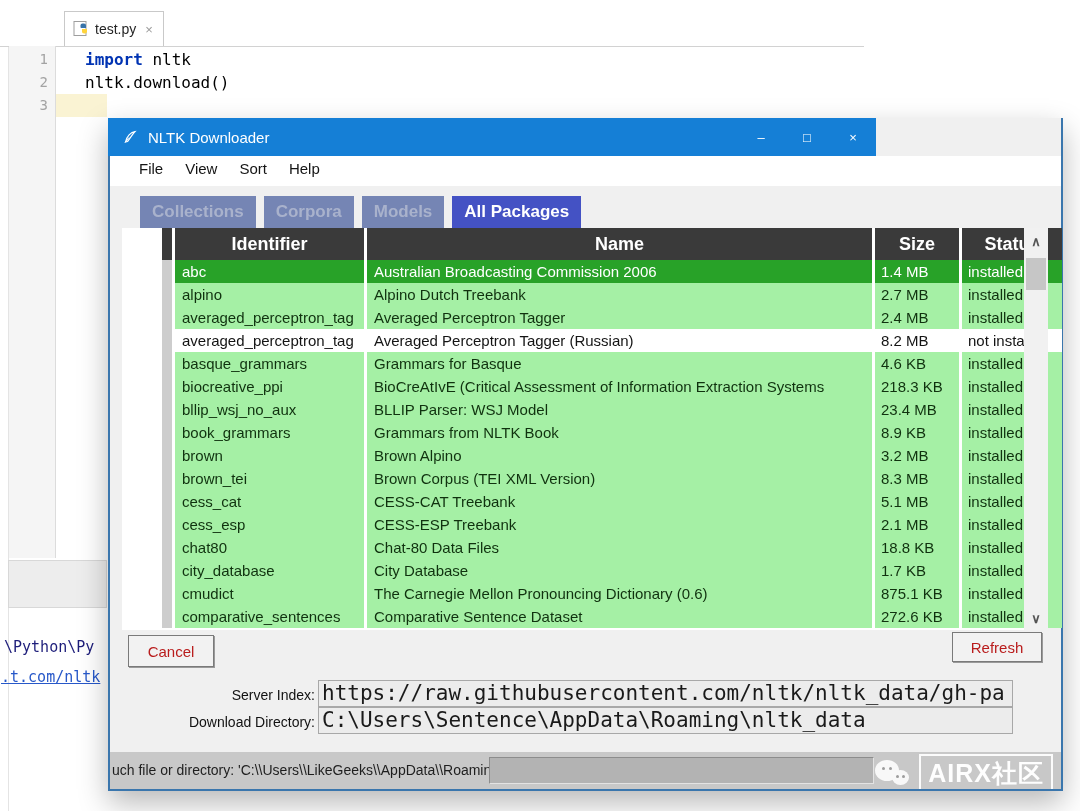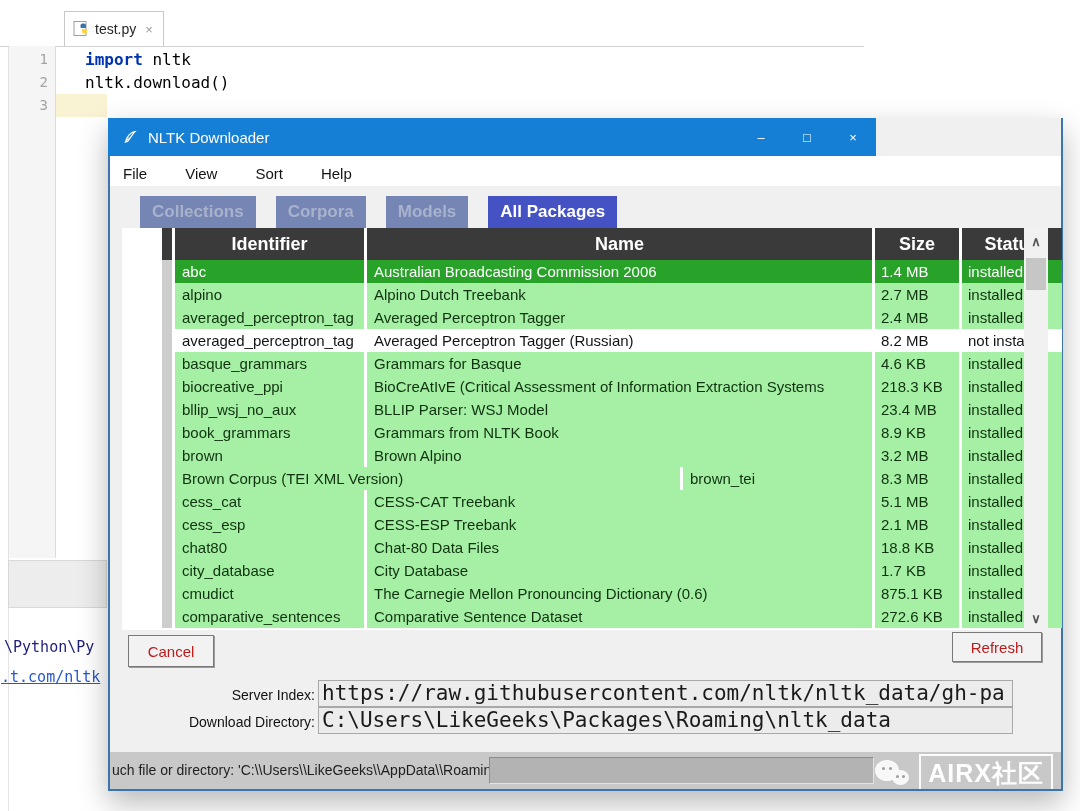--- a/index.html
+++ b/index.html
@@ -25,23 +25,23 @@
   .console-path{left:4px;top:638px;color:#1d1d7a;}
   .console-link{left:1px;top:668px;color:#2758c9;text-decoration:underline;cursor:pointer;}
   
   .dialog{position:absolute;left:108px;top:118px;width:955px;height:673px;box-sizing:border-box;
     border:2px solid #3a76ad;border-top:none;background:#f0f0f0;box-shadow:0 12px 28px rgba(0,0,0,0.28);}
   .titlebar{position:absolute;left:-2px;top:0;width:768px;height:38px;background:#157fd6;display:flex;align-items:center;}
   .feather{width:16px;height:16px;margin:0 10px 0 14px;flex:none;}
   .dlg-title{color:#fff;font-size:15px;}
   .win-controls{margin-left:auto;display:flex;height:100%;}
   .win-btn{width:46px;height:100%;display:flex;align-items:center;justify-content:center;color:#fff;font-size:13px;cursor:pointer;}
-  .menubar{position:absolute;left:0;top:38px;width:951px;height:30px;background:#ffffff;display:flex;align-items:flex-end;padding-left:2px;box-sizing:border-box;gap:16px;}
+  .menubar{position:absolute;left:0;top:38px;width:951px;height:30px;background:#ffffff;display:flex;align-items:flex-start;padding-left:18px;box-sizing:border-box;}
   .menu-item{padding:4px 11px;font-size:15px;color:#141414;cursor:pointer;}
-  .tabsrow{position:absolute;left:30px;top:78px;height:32px;display:flex;gap:20px;}
+  .tabsrow{position:absolute;left:30px;top:78px;height:32px;display:flex;gap:8px;}
   .dtab{height:32px;display:flex;align-items:center;justify-content:center;font-weight:bold;font-size:17px;
     background:#7585b4;color:#a9b2cc;cursor:pointer;padding:0 12px;}
   .dtab.active{background:#4452c4;color:#ffffff;}
   
   .pkg-table{position:absolute;left:12px;top:110px;width:926px;height:402px;background:#ffffff;display:flex;}
   .tcols{width:900px;display:flex;flex-direction:column;}
   .trow{display:flex;height:23px;line-height:23px;flex:none;}
   .trow.thead{height:32px;line-height:32px;}
   .cell{overflow:hidden;white-space:nowrap;box-sizing:border-box;flex:none;}
   .c-mini{width:10px;margin-right:3px;}
@@ -215,22 +215,22 @@
       </div>
       <div class="trow g">
         <div class="cell c-mini"></div>
         <div class="cell c-ident">brown</div>
         <div class="cell c-name">Brown Alpino</div>
         <div class="cell c-size">3.2 MB</div>
         <div class="cell c-status">installed</div>
       </div>
       <div class="trow g">
         <div class="cell c-mini"></div>
+        <div class="cell c-ident">brown_tei</div>
         <div class="cell c-name">Brown Corpus (TEI XML Version)</div>
-        <div class="cell c-ident">brown_tei</div>
         <div class="cell c-size">8.3 MB</div>
         <div class="cell c-status">installed</div>
       </div>
       <div class="trow g">
         <div class="cell c-mini"></div>
         <div class="cell c-ident">cess_cat</div>
         <div class="cell c-name">CESS-CAT Treebank</div>
         <div class="cell c-size">5.1 MB</div>
         <div class="cell c-status">installed</div>
       </div>
@@ -276,21 +276,21 @@
       <div class="scroll-arrow scroll-down">∨</div>
     </div>
   </div>
 
   <div class="btn cancel-btn">Cancel</div>
   <div class="btn refresh-btn">Refresh</div>
 
   <div class="field-label lbl-server">Server Index:</div>
   <div class="field-value val-server">https://raw.githubusercontent.com/nltk/nltk_data/gh-pa</div>
   <div class="field-label lbl-dir">Download Directory:</div>
-  <div class="field-value val-dir">C:\Users\LikeGeeks\Packages\Roaming\nltk_data</div>
+  <div class="field-value val-dir">C:\Users\Sentence\AppData\Roaming\nltk_data</div>
 
   <div class="statusbar">
     <div class="status-text">uch file or directory: 'C:\\Users\\LikeGeeks\\AppData\\Roaming\\nltk_data\\corpora\\do</div>
     <div class="status-inset"></div>
     <div class="watermark">
       <div class="wechat-icon">
         <div class="wc-big"></div>
         <div class="wc-eye" style="left:7px;top:9px;"></div>
         <div class="wc-eye" style="left:14px;top:9px;"></div>
         <div class="wc-small"></div>

